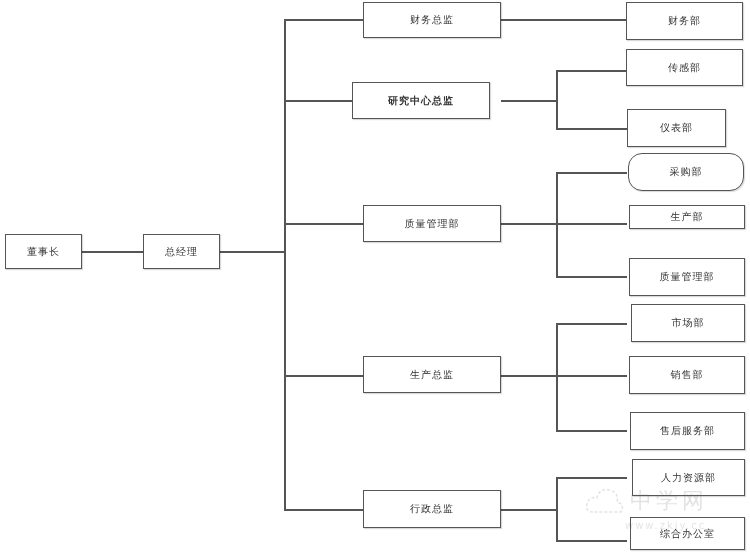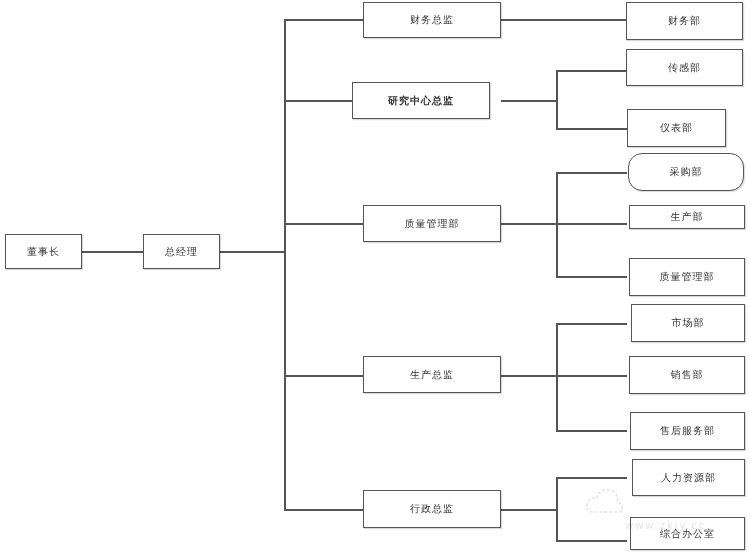--- a/index.html
+++ b/index.html
@@ -69,14 +69,15 @@
 <div class="box" style="left:631px;top:304px;width:114px;height:38px;">市场部</div>
 <div class="box" style="left:629px;top:356px;width:116px;height:38px;">销售部</div>
 <div class="box" style="left:630px;top:412px;width:115px;height:38px;">售后服务部</div>
 <div class="box" style="left:632px;top:459px;width:113px;height:37px;">人力资源部</div>
 <div class="box" style="left:630px;top:517px;width:115px;height:33px;">综合办公室</div>
 
 <div class="watermark">
   <svg class="wm-cloud" width="40" height="46" viewBox="0 0 40 46">
     <path d="M8 30 Q0 30 2 22 Q4 14 12 16 Q14 6 24 8 Q34 10 32 20 Q40 22 36 30 Z" fill="none" stroke="#666" stroke-width="1.5" stroke-dasharray="3,2"></path>
   </svg>
+  <span class="wm-text">中学网</span>
   <span class="wm-url">www.zkjy.cc</span>
 </div>
 
 </body></html>

